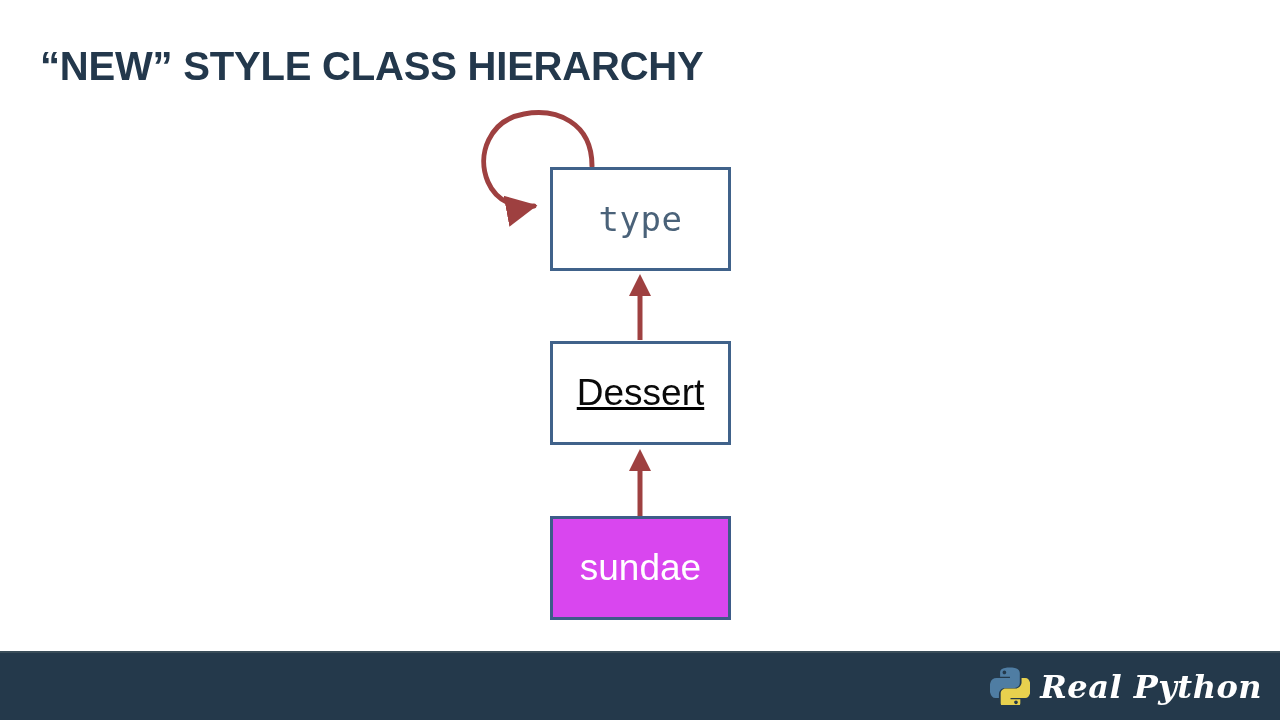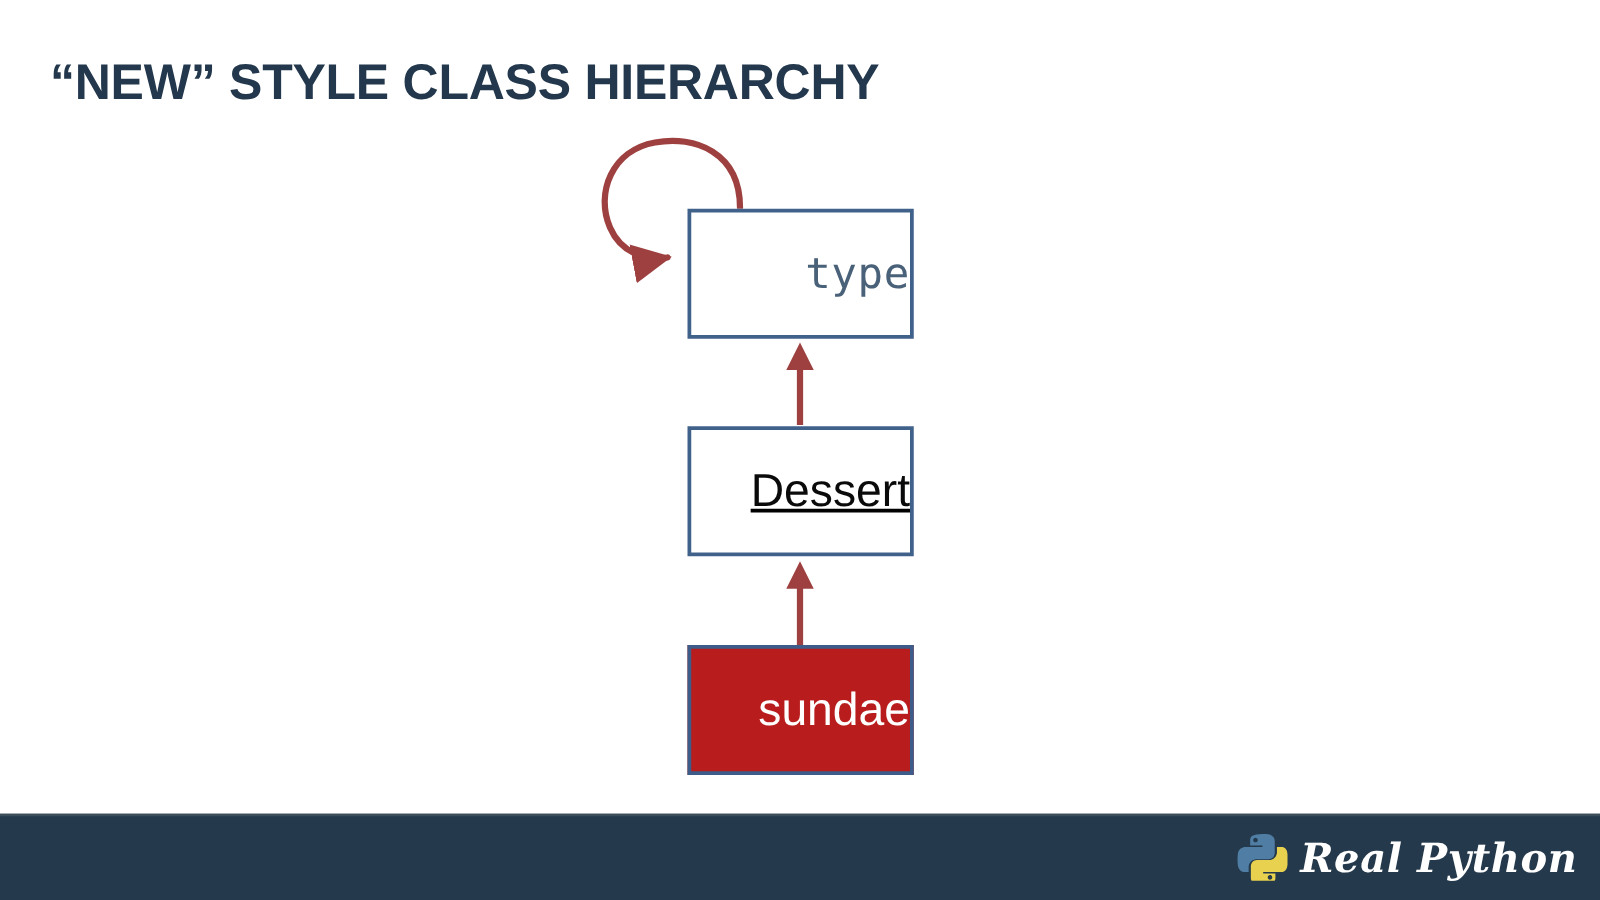--- a/index.html
+++ b/index.html
@@ -44,31 +44,31 @@
     top: 0;
     width: 1280px;
     height: 651px;
   }
 
   .node {
     position: absolute;
     box-sizing: border-box;
     display: flex;
     align-items: center;
-    justify-content: flex-end;
+    justify-content: center;
     text-align: center;
   }
 
   .node.outline {
     background: #ffffff;
     border: 3px solid #40628a;
   }
 
   .node.filled {
-    background: #b91c1c;
+    background: #d946ef;
     border: 3px solid #3d5c89;
   }
 
   #node-type {
     left: 550px;
     top: 167px;
     width: 181px;
     height: 104px;
   }
   #node-type .node-label {

